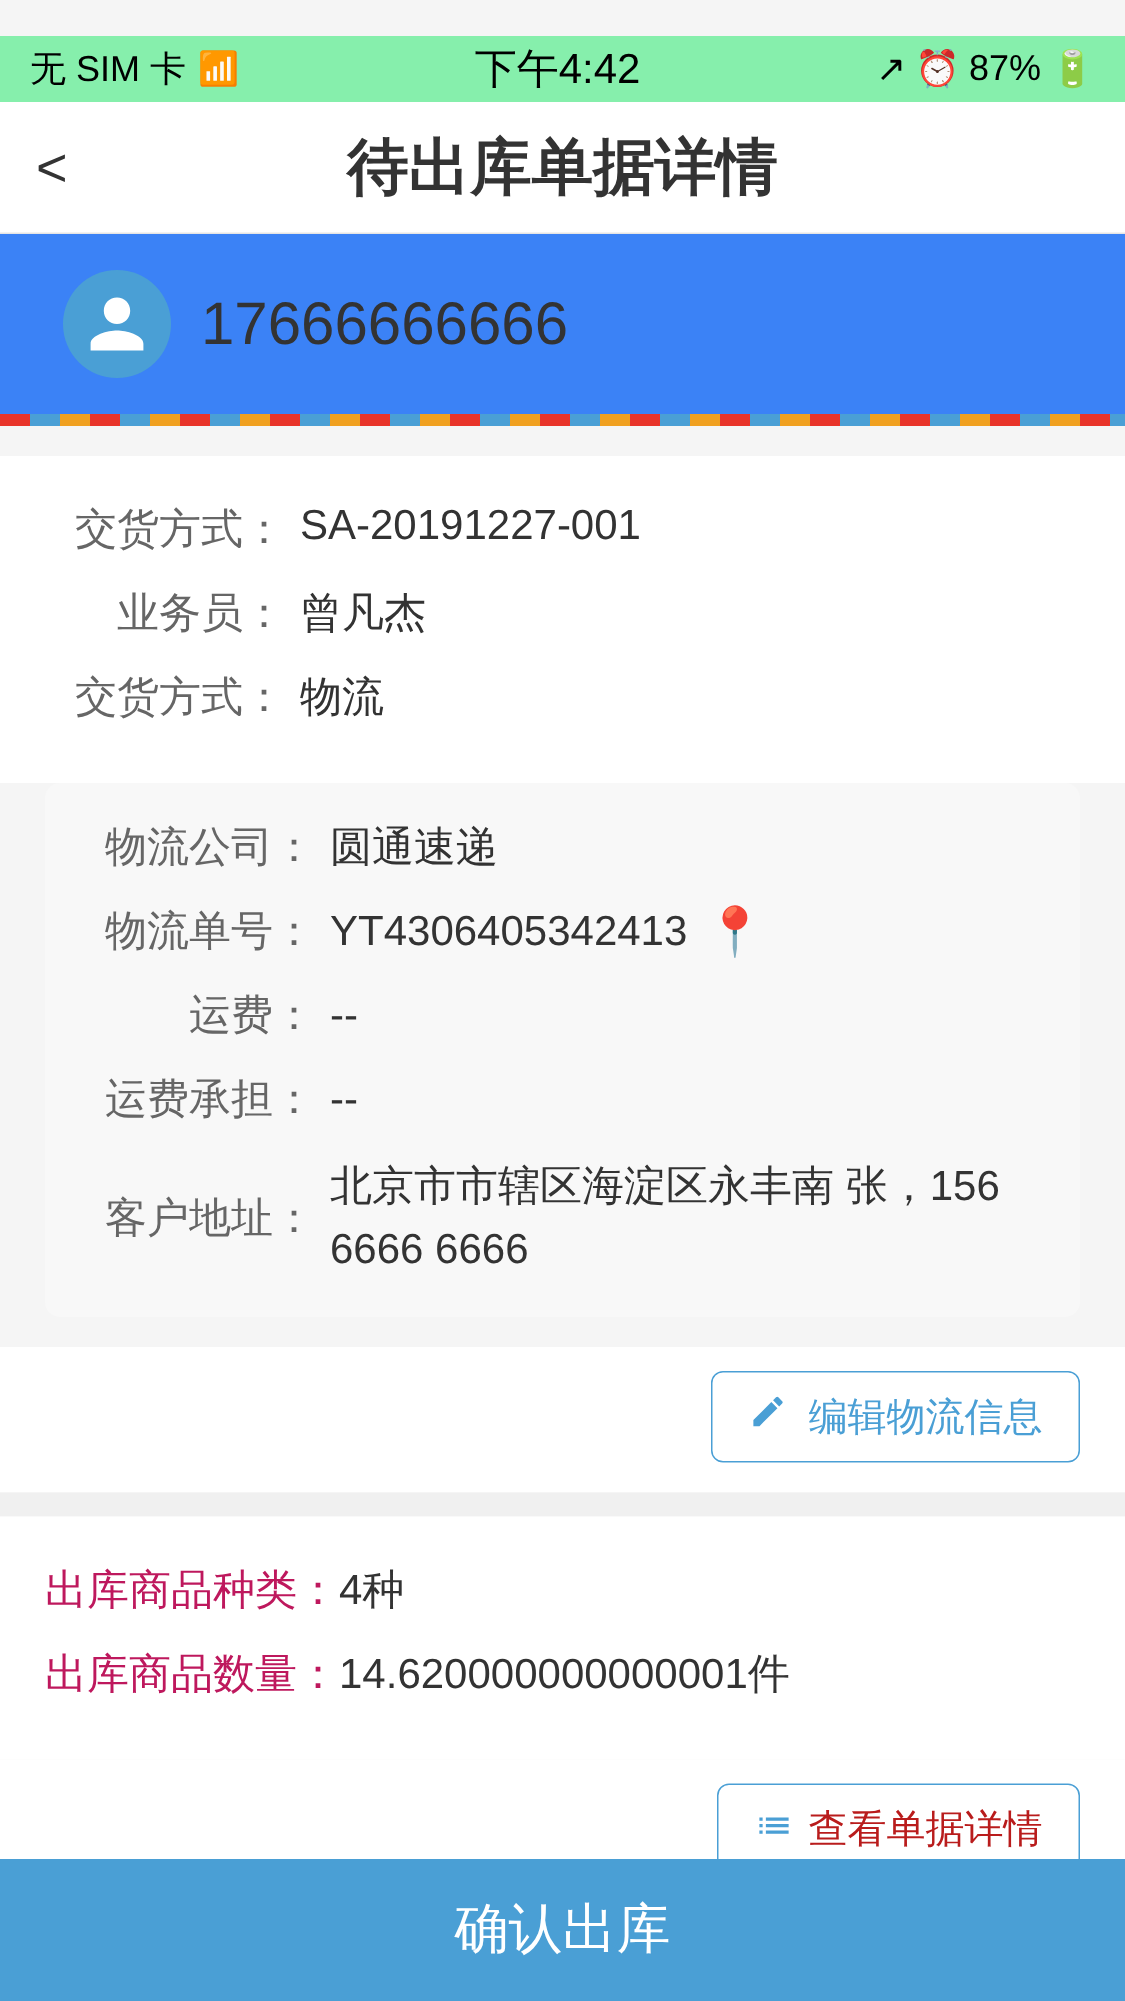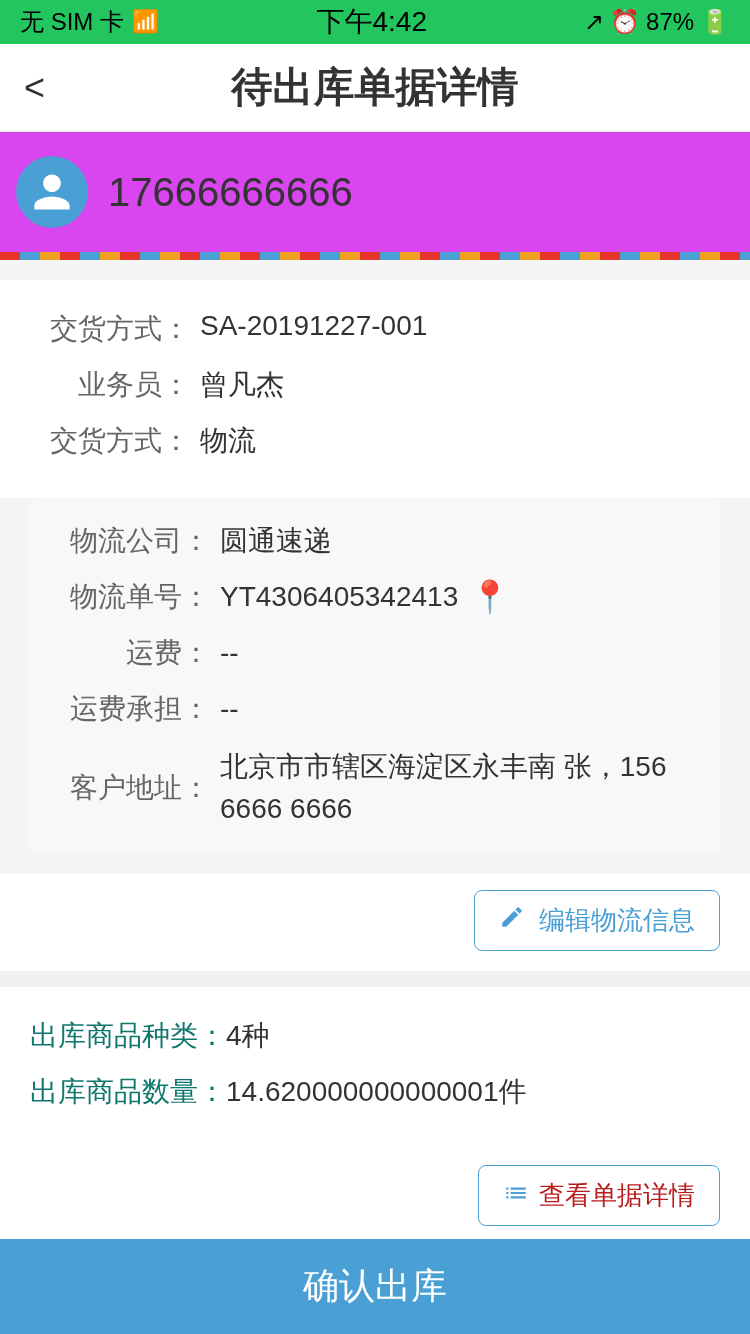--- a/index.html
+++ b/index.html
@@ -10,27 +10,28 @@
       background: #f5f5f5;
       font-family: -apple-system, "PingFang SC", "Helvetica Neue", Arial, sans-serif;
       font-size: 28px;
       color: #333;
     }
 
     
     .status-bar {
       width: 750px;
       height: 44px;
-      background: #22c55e;
+      background: #86efac;
       display: flex;
       align-items: center;
       justify-content: space-between;
       padding: 0 20px;
       font-size: 24px;
       color: #000;
+      margin-top: 24px;
     }
     .status-left { display: flex; align-items: center; gap: 8px; }
     .status-center { font-size: 28px; font-weight: 500; }
     .status-right { display: flex; align-items: center; gap: 6px; font-size: 24px; }
 
     
     .nav-bar {
       width: 750px;
       height: 88px;
       background: #fff;
@@ -48,22 +49,22 @@
       cursor: pointer;
     }
     .nav-title {
       font-size: 41px;
       font-weight: 600;
       color: #333;
     }
 
     
     .customer-section {
-      background: #d946ef;
-      padding: 24px 16px;
+      background: #3b82f6;
+      padding: 24px 42px;
       display: flex;
       align-items: center;
       gap: 20px;
     }
     .customer-avatar {
       width: 72px;
       height: 72px;
       border-radius: 50%;
       background: #4a9fd5;
       display: flex;
@@ -187,21 +188,21 @@
       background: #fff;
       padding: 30px 30px 20px 30px;
     }
     .goods-row {
       display: flex;
       align-items: center;
       margin-bottom: 18px;
       font-size: 28px;
     }
     .goods-label {
-      color: #0f766e;
+      color: #be185d;
       min-width: 180px;
       flex-shrink: 0;
     }
     .goods-value {
       color: #333;
       flex: 1;
     }
 
     
     .view-detail-row {

